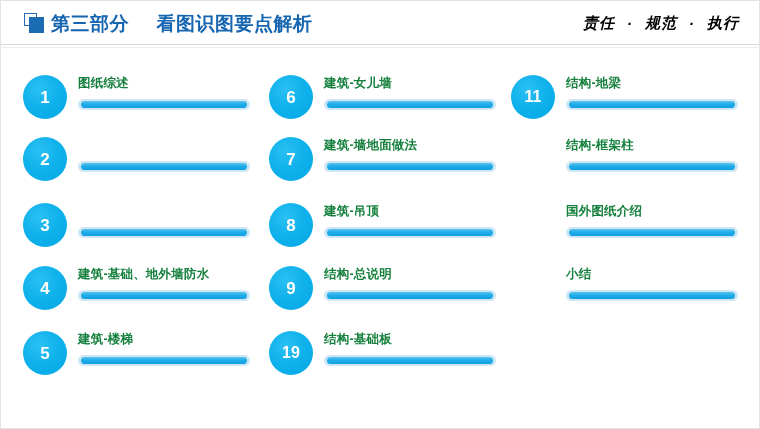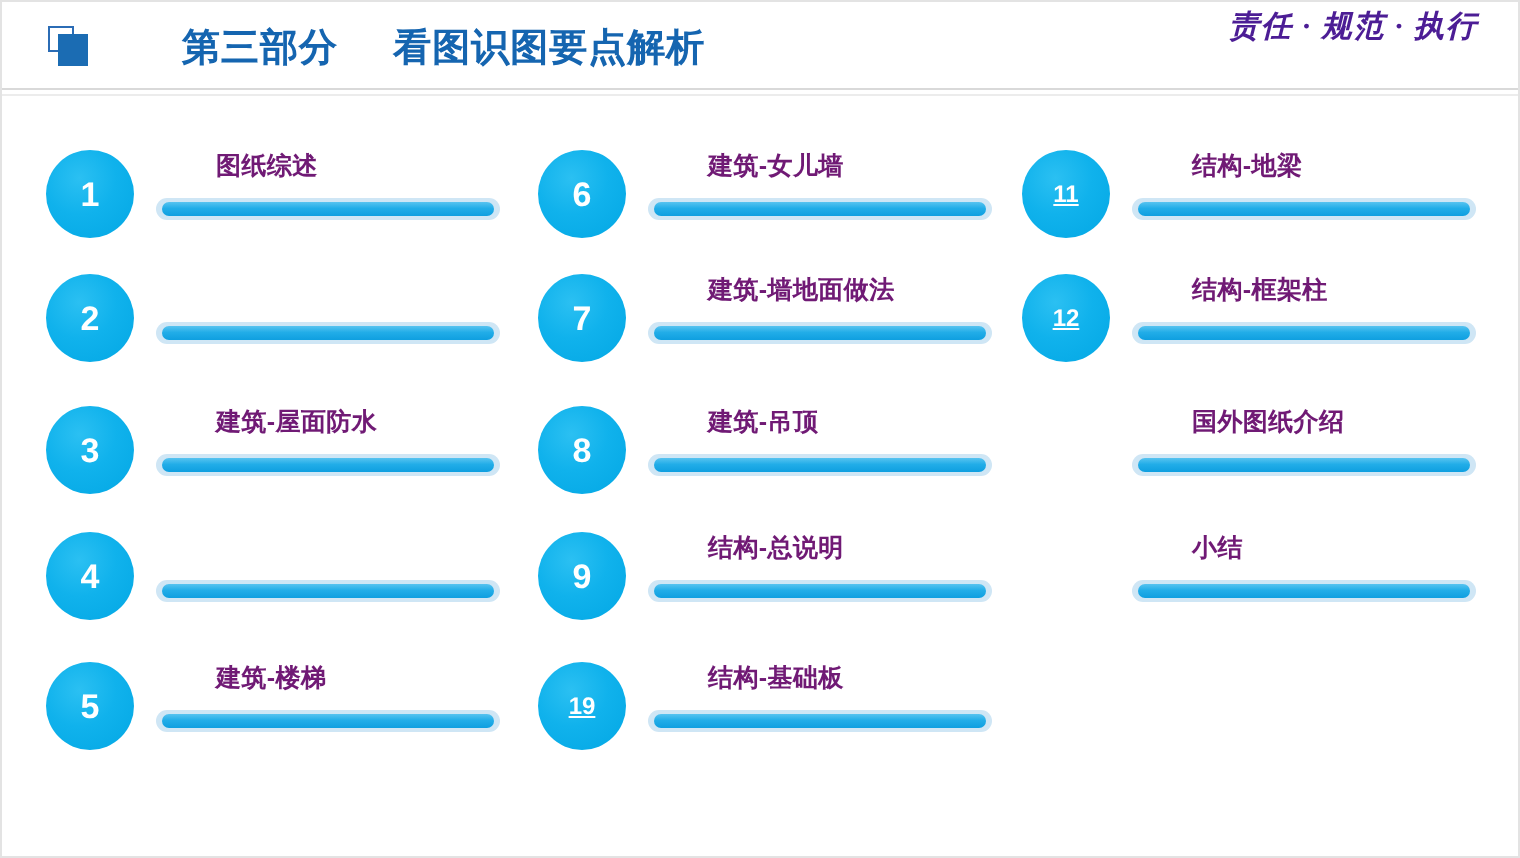--- a/index.html
+++ b/index.html
@@ -72,38 +72,37 @@
   }
   .hdr-title {
     position: absolute;
     left: 50px;
     top: 10px;
     font-size: 19px;
     font-weight: bold;
     color: #1565b0;
     letter-spacing: 0.5px;
     white-space: nowrap;
-    margin-left: 40px;
   }
   .hdr-title .part {
     display: inline-block;
   }
   .hdr-title .gap {
     display: inline-block;
     width: 16px;
   }
   .hdr-slogan {
     position: absolute;
     right: 22px;
-    top: 3px;
-    font-family: Liberation Serif, serif;
+    top: 13px;
+    font-family: Liberation Mono, monospace;
     font-size: 15px;
     font-weight: bold;
     font-style: italic;
-    color: #4c1d95;
+    color: #000000;
     white-space: nowrap;
     letter-spacing: 1px;
   }
 
   
   .board {
     position: absolute;
     left: 0;
     top: 47px;
     width: 760px;
@@ -125,33 +124,31 @@
     color: #ffffff;
     font-size: 17px;
     font-weight: bold;
     display: flex;
     align-items: center;
     justify-content: center;
     line-height: 1;
     text-align: center;
   }
   .circle.two-digit {
-    font-size: 12px;
-    text-decoration: underline;
+    font-size: 16px;
   }
   .item-label {
     position: absolute;
     left: 55px;
     top: 0px;
     font-size: 12.5px;
     font-weight: bold;
-    color: #701a75;
+    color: #15803d;
     white-space: nowrap;
     letter-spacing: 0.2px;
-    margin-left: 30px;
   }
   .bar-wrap {
     position: absolute;
     left: 55px;
     top: 24px;
     width: 172px;
     height: 11px;
     border-radius: 6px;
     background: #cfe6f5;
     box-sizing: border-box;
@@ -200,28 +197,28 @@
 
     <div class="item" style="left:22px; top:89px;">
       <div class="circle">2</div>
       <div class="bar-wrap">
           <div class="bar-inner"></div>
         </div>
     </div>
 
     <div class="item" style="left:22px; top:155px;">
       <div class="circle">3</div>
-      <div class="item-label">建筑-屋面防水</div>
       <div class="bar-wrap">
           <div class="bar-inner"></div>
         </div>
     </div>
 
     <div class="item" style="left:22px; top:218px;">
       <div class="circle">4</div>
+      <div class="item-label">建筑-基础、地外墙防水</div>
       <div class="bar-wrap">
           <div class="bar-inner"></div>
         </div>
     </div>
 
     <div class="item" style="left:22px; top:283px;">
       <div class="circle">5</div>
       <div class="item-label">建筑-楼梯</div>
       <div class="bar-wrap">
           <div class="bar-inner"></div>
@@ -270,21 +267,20 @@
 
     <div class="item" style="left:510px; top:27px;">
       <div class="circle two-digit">11</div>
       <div class="item-label">结构-地梁</div>
       <div class="bar-wrap">
           <div class="bar-inner"></div>
         </div>
     </div>
 
     <div class="item" style="left:510px; top:89px;">
-      <div class="circle two-digit">12</div>
       <div class="item-label">结构-框架柱</div>
       <div class="bar-wrap">
           <div class="bar-inner"></div>
         </div>
     </div>
 
     <div class="item" style="left:510px; top:155px;">
       <div class="item-label">国外图纸介绍</div>
       <div class="bar-wrap">
           <div class="bar-inner"></div>

